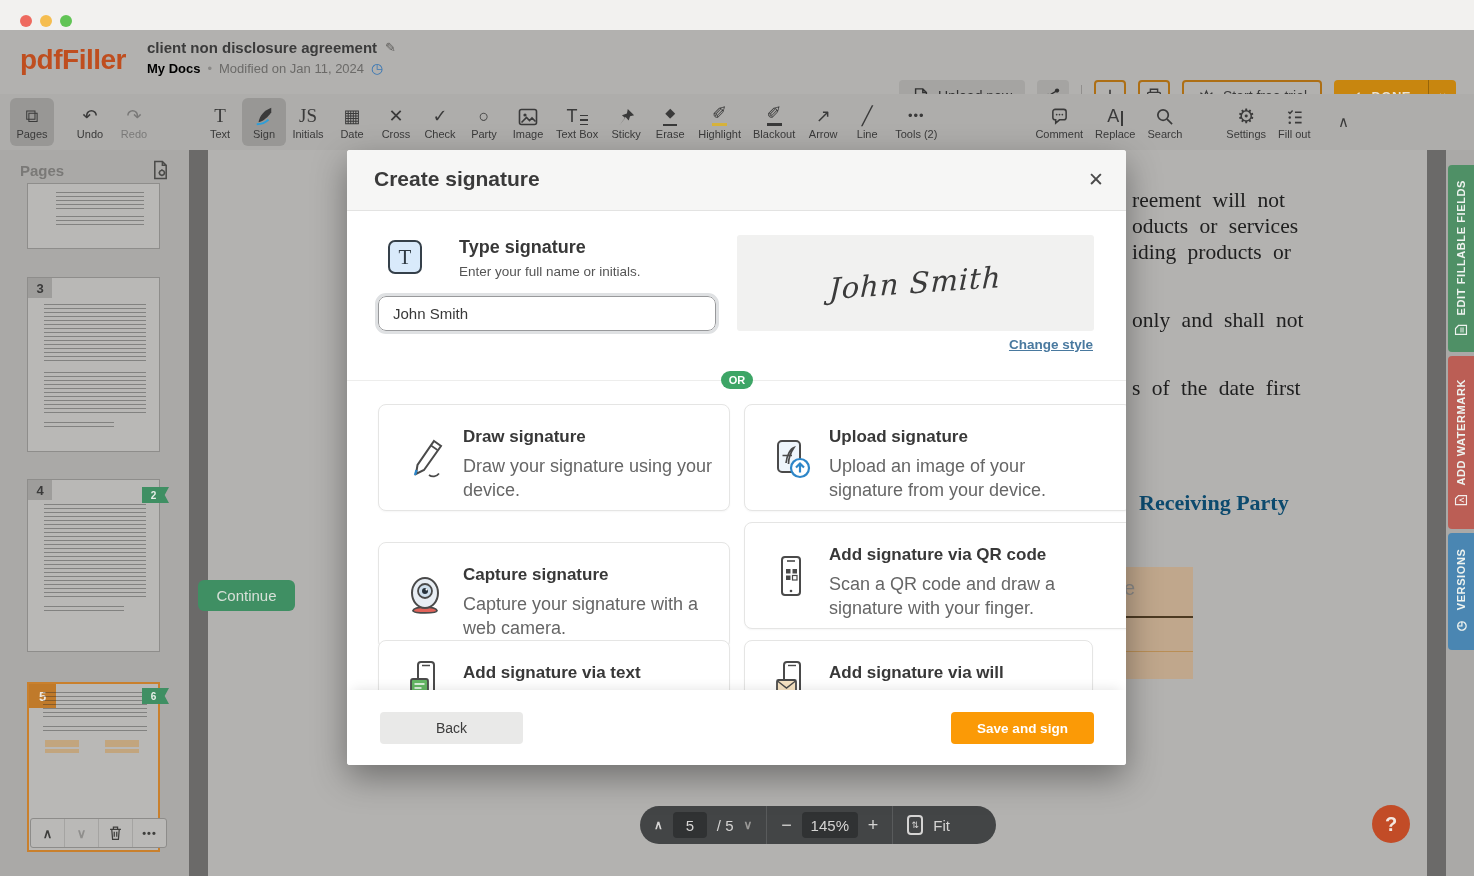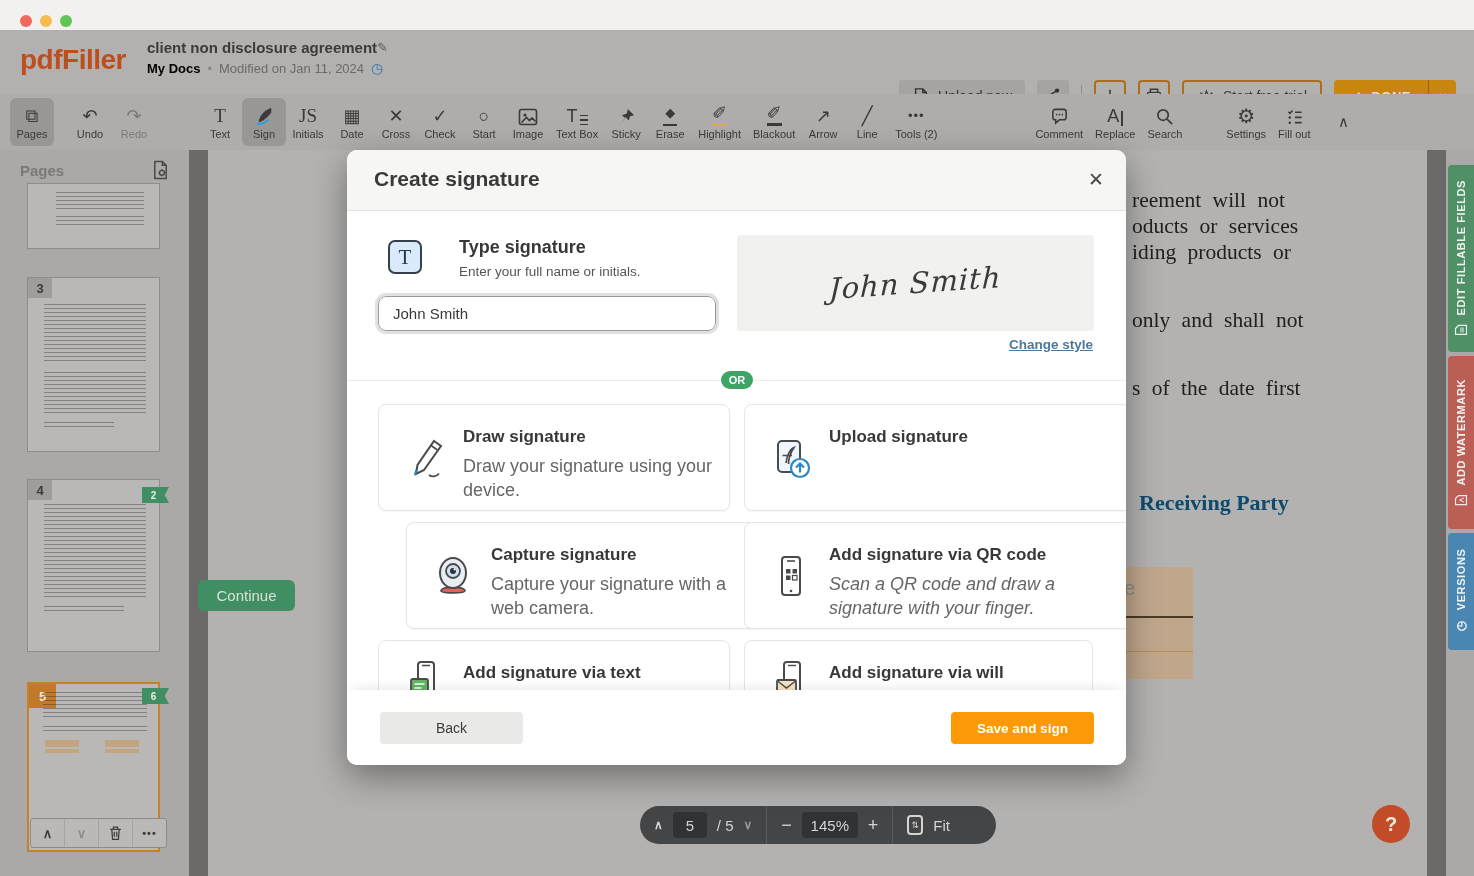--- a/index.html
+++ b/index.html
@@ -7,21 +7,21 @@
   #app { position:relative; width:1474px; height:876px; background:#aaa9a7; }
 
   
   #chrome { position:absolute; top:0; left:0; width:1474px; height:30px; background:#f2f1ef; }
   .tl-dot { position:absolute; top:15px; width:12px; height:12px; border-radius:50%; }
 
   
   #header { position:absolute; top:30px; left:0; width:1474px; height:64px; background:#b2b1af; }
   #logo { position:absolute; left:20px; top:14px; font-size:28px; font-weight:bold; letter-spacing:-0.5px; color:#bf4e1f; }
   #title-block { position:absolute; left:147px; top:9px; }
-  .doc-title-row { display:flex; align-items:center; }
+  .doc-title-row { display:flex; align-items:center; gap:8px; }
   .doc-title { font-size:15px; font-weight:bold; color:#3b3b3b; }
   .edit-pencil { font-size:13px; color:#5d5c5a; }
   .doc-sub-row { display:flex; align-items:center; gap:7px; margin-top:4px; font-size:13px; }
   .my-docs { color:#000000; font-weight:bold; }
   .sub-dot { color:#8a8987; }
   .modified { color:#6b6a68; }
   .clock-glyph { color:#3c78b3; font-size:14px; }
   #header-right { position:absolute; right:18px; top:50px; height:32px; display:flex; align-items:center; gap:12px; }
   .gbtn { height:32px; background:#a5a4a2; border-radius:4px; display:flex; align-items:center; gap:8px; padding:0 13px; font-size:14px; color:#323232; }
   .gbtn.sq { width:32px; padding:0; justify-content:center; }
@@ -92,21 +92,21 @@
   .pb-sec { display:flex; align-items:center; gap:10px; padding:0 14px; height:100%; }
   .pb-div { width:1px; height:100%; background:#595b5c; }
   .pb-box { background:#303233; border-radius:4px; height:26px; min-width:34px; padding:0 7px; display:flex; align-items:center; justify-content:center; }
   .pb-chev { font-size:12px; font-weight:bold; }
   .pb-chev.dim { color:#9a9997; }
   .fit-ic { width:16px; height:20px; border:2px solid #d5d4d3; border-radius:4px; display:flex; align-items:center; justify-content:center; font-size:9px; }
 
   #help-btn { position:absolute; left:1372px; top:805px; width:38px; height:38px; border-radius:50%; background:#c24c27; color:#f4e8e2; font-size:20px; font-weight:bold; display:flex; align-items:center; justify-content:center; z-index:3; }
 
   
-  #modal { position:absolute; left:347px; top:150px; width:779px; height:615px; background:#ffffff; border-radius:10px; box-shadow:0 12px 34px rgba(0,0,0,0.38); z-index:10; overflow:hidden; }
+  #modal { position:absolute; left:347px; top:150px; width:779px; height:615px; background:#ffffff; border-radius:3px; box-shadow:0 12px 34px rgba(0,0,0,0.38); z-index:10; overflow:hidden; }
   #modal-hdr { position:absolute; top:0; left:0; width:100%; height:61px; background:#f6f6f5; border-bottom:1px solid #e3e3e2; }
   #modal-title { position:absolute; left:27px; top:17px; font-size:21px; font-weight:bold; color:#3a3a3a; }
   #modal-close { position:absolute; right:22px; top:18px; font-size:19px; color:#4a4a4a; }
   #type-iconbox { position:absolute; left:41px; top:90px; width:34px; height:34px; border:2px solid #35404a; border-radius:7px; background:#d9eafb; display:flex; align-items:center; justify-content:center; font-family:"Liberation Serif",serif; font-size:21px; color:#2f3a44; }
   #type-title { position:absolute; left:112px; top:87px; font-size:18px; font-weight:bold; color:#383838; }
   #type-sub { position:absolute; left:112px; top:114px; font-size:13.5px; color:#555555; }
   #type-input { position:absolute; left:31px; top:146px; width:338px; height:35px; border:1px solid #98999b; outline:3px solid #dfe1e3; border-radius:8px; padding:0 14px; font-size:15px; color:#383838; font-family:"Liberation Sans",sans-serif; background:#fff; }
   #sig-preview { position:absolute; left:390px; top:85px; width:357px; height:96px; background:#f1f1f0; border-radius:3px; display:flex; align-items:center; justify-content:center; }
   #sig-script { font-family:"DejaVu Serif",serif; font-style:italic; font-size:29px; color:#3b3b3b; transform:rotate(-4deg) skewX(-6deg); letter-spacing:1px; }
   #change-style { position:absolute; right:33px; top:187px; font-size:13.5px; font-weight:bold; color:#49799f; text-decoration:underline; }
@@ -230,21 +230,21 @@
     <div class="tbi">
       <span class="ti">✕</span>
       <span class="tl">Cross</span>
     </div>
     <div class="tbi">
       <span class="ti">✓</span>
       <span class="tl">Check</span>
     </div>
     <div class="tbi">
       <span class="ti">○</span>
-      <span class="tl">Start</span>
+      <span class="tl">Party</span>
     </div>
     <div class="tbi">
       <span class="ti">
         <svg class="ic" width="20" height="18" viewBox="0 0 20 18">
             <rect x="1.5" y="1.5" width="17" height="15" rx="2" fill="none" stroke="#3a3a3a" stroke-width="1.6"></rect>
             <circle cx="7" cy="7" r="1.6" fill="#3a3a3a"></circle>
             <path d="M3.5 14.5l5-5 3 3 2.5-2.5 3.5 3.5" fill="none" stroke="#3a3a3a" stroke-width="1.6"></path>
           </svg>
       </span>
       <span class="tl">Image</span>
@@ -502,23 +502,24 @@
     <div class="sig-card" style="left:397px;top:254px;width:388px;">
       <span class="sc-icon">
         <svg class="ic" width="44" height="44" viewBox="0 0 44 44">
             <rect x="9" y="5" width="22" height="31" rx="4" fill="#eef5fb" stroke="#4a4a4a" stroke-width="2"></rect>
             <path d="M17 27c1-8 4.5-14.5 8-15.5-4 6-5.5 12-5.5 16.5 M13.5 19.5h9.5" fill="none" stroke="#4a4a4a" stroke-width="1.7"></path>
             <circle cx="31" cy="32" r="9" fill="#ffffff" stroke="#2d86c8" stroke-width="2.2"></circle>
             <path d="M31 36.5v-8.5 M27 31.5l4-4 4 4" fill="none" stroke="#2d86c8" stroke-width="2.2"></path>
           </svg>
       </span>
       <div class="sc-title">Upload signature</div>
-    </div>
-
-    <div class="sig-card" style="left:31px;top:372px;width:352px;margin-left:28px;">
+      <div class="sc-desc">Upload an image of your signature from your device.</div>
+    </div>
+
+    <div class="sig-card" style="left:31px;top:392px;width:352px;">
       <span class="sc-icon">
         <svg class="ic" width="44" height="44" viewBox="0 0 44 44">
             <path d="M10 36.5c2-4.5 22-4.5 24 0 0 3.2-24 3.2-24 0z" fill="#e2635a" stroke="#4a4a4a" stroke-width="1.8"></path>
             <ellipse cx="22" cy="19" rx="13" ry="15" fill="#e8eef4" stroke="#4a4a4a" stroke-width="2"></ellipse>
             <circle cx="22" cy="17" r="7" fill="#cfe0ee" stroke="#4a4a4a" stroke-width="1.8"></circle>
             <circle cx="22" cy="17" r="3" fill="#27323c"></circle>
             <circle cx="23.6" cy="15.4" r="1.1" fill="#ffffff"></circle>
           </svg>
       </span>
       <div class="sc-title">Capture signature</div>
@@ -531,21 +532,21 @@
             <rect x="13" y="3" width="18" height="38" rx="3" fill="#ffffff" stroke="#4a4a4a" stroke-width="2"></rect>
             <path d="M18 7h8" stroke="#4a4a4a" stroke-width="1.6"></path>
             <rect x="17" y="15" width="4.5" height="4.5" fill="#4a4a4a"></rect>
             <rect x="23.5" y="15" width="4.5" height="4.5" fill="#4a4a4a"></rect>
             <rect x="17" y="21.5" width="4.5" height="4.5" fill="#4a4a4a"></rect>
             <rect x="23.5" y="21.5" width="4.5" height="4.5" fill="none" stroke="#4a4a4a" stroke-width="1.2"></rect>
             <circle cx="22" cy="37" r="1.3" fill="#4a4a4a"></circle>
           </svg>
       </span>
       <div class="sc-title">Add signature via QR code</div>
-      <div class="sc-desc" style="width:255px;font-style:italic;">Scan a QR code and draw a signature with your finger.</div>
+      <div class="sc-desc" style="width:255px;">Scan a QR code and draw a signature with your finger.</div>
     </div>
 
     <div class="sig-card" style="left:31px;top:490px;width:352px;">
       <span class="sc-icon toppy">
         <svg class="ic" width="44" height="44" viewBox="0 0 44 44">
             <rect x="15" y="3" width="16" height="34" rx="3" fill="#ffffff" stroke="#4a4a4a" stroke-width="2"></rect>
             <path d="M19 6.5h8" stroke="#4a4a4a" stroke-width="1.4"></path>
             <rect x="8" y="20" width="17" height="14" rx="2" fill="#63b663" stroke="#4a4a4a" stroke-width="1.8"></rect>
             <path d="M11.5 25h10 M11.5 29h7" stroke="#ffffff" stroke-width="1.6"></path>
           </svg>

